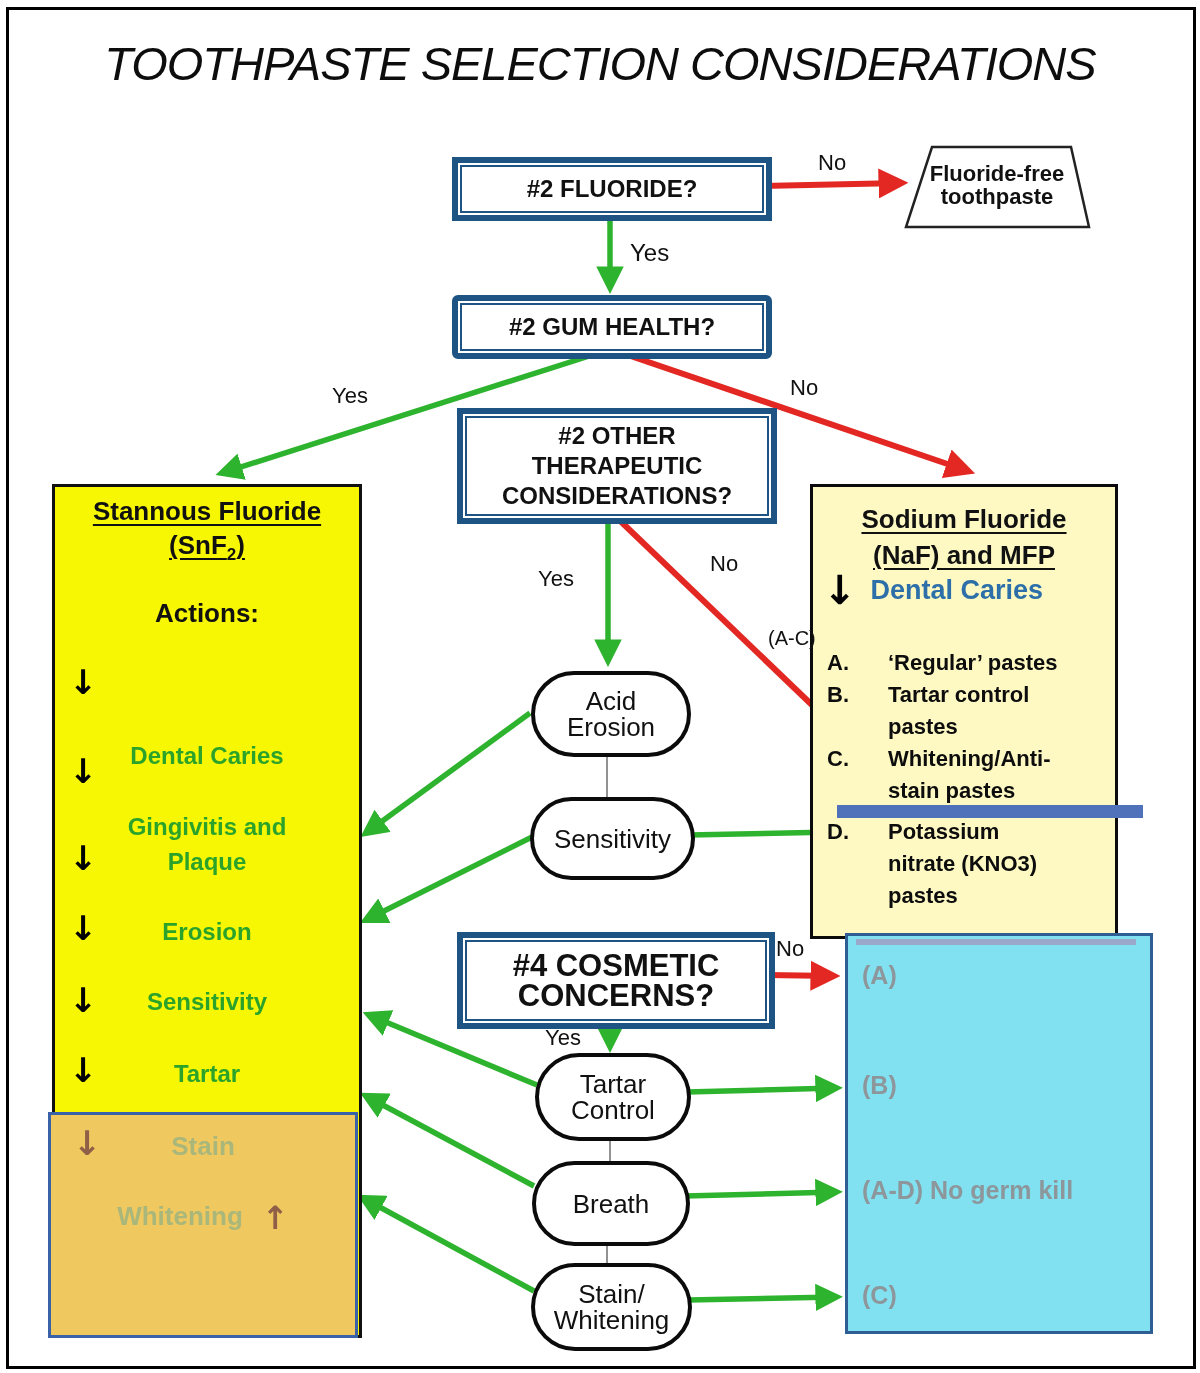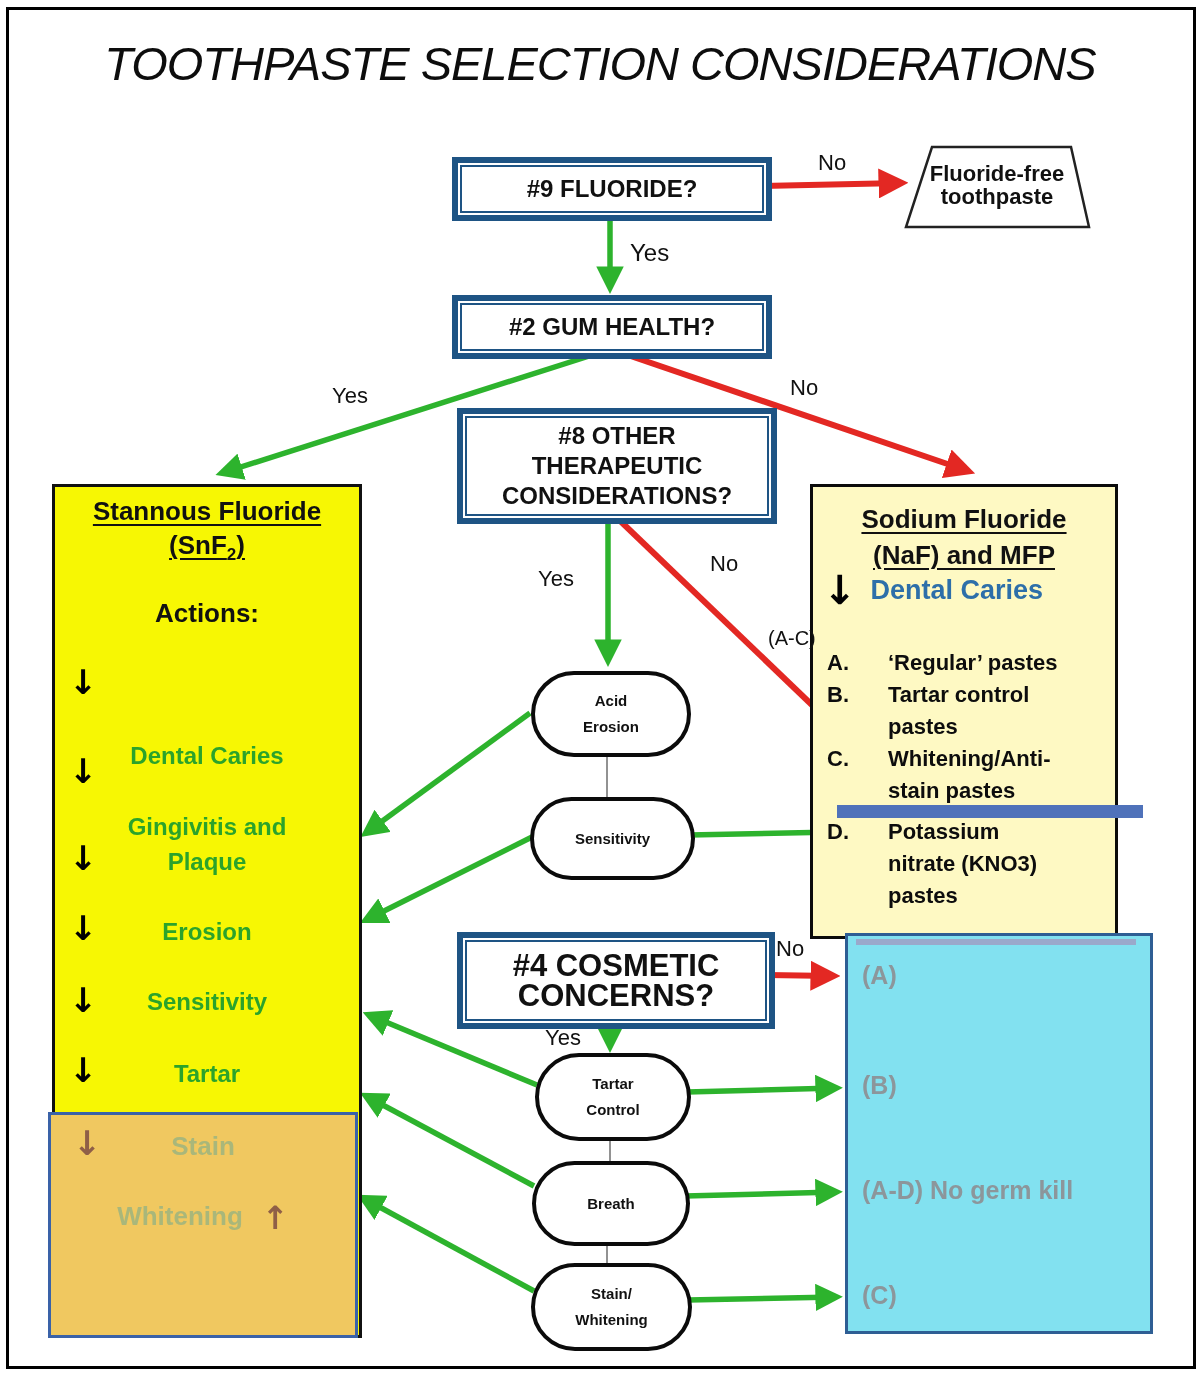--- a/index.html
+++ b/index.html
@@ -5,21 +5,21 @@
   html,body{margin:0;padding:0;background:#fff;font-family:"Liberation Sans",sans-serif;color:#111;}
   .stage{position:relative;width:1200px;height:1373px;background:#fff;overflow:hidden;}
   .abs{position:absolute;}
   .frame{left:6px;top:7px;width:1184px;height:1356px;border:3px solid #000;z-index:0;}
   .title{left:0;top:36px;width:100%;text-align:center;font-size:47px;font-weight:400;letter-spacing:-1px;color:#0d0d0d;z-index:2;font-style:italic;}
   svg.layer{left:0;top:0;width:1200px;height:1373px;z-index:1;}
   .dbox{background:#fff;border:6px solid #1E5484;box-shadow:inset 0 0 0 2px #ffffff,inset 0 0 0 4px #1E5484;
         display:flex;align-items:center;justify-content:center;text-align:center;
         font-weight:700;white-space:pre-line;z-index:2;}
   .oval{background:#fff;border:4px solid #0b0b0b;border-radius:46px;display:flex;align-items:center;justify-content:center;
-        text-align:center;font-weight:700;font-size:15px;line-height:26px;white-space:pre-line;z-index:3;}
+        text-align:center;font-weight:400;font-size:26px;line-height:26px;white-space:pre-line;z-index:3;}
   .elabel{font-size:22px;color:#111;z-index:5;}
   .ybox{left:52px;top:484px;width:304px;height:848px;background:#F7F703;border:3px solid #111;z-index:2;}
   .ytitle{left:0;width:100%;text-align:center;font-weight:700;font-size:26px;color:#111;}
   .u{text-decoration:underline;text-decoration-thickness:2px;text-underline-offset:4px;}
   .yrow{left:0;width:100%;text-align:center;font-weight:700;font-size:24px;line-height:35px;color:#2BA32B;white-space:pre-line;}
   .dn{position:absolute;left:14px;font-family:"DejaVu Sans",sans-serif;font-weight:700;font-size:34px;line-height:34px;color:#000;}
   .tanbox{left:48px;top:1112px;width:304px;height:220px;background:#F0C860;border:3px solid #3A62A8;z-index:3;}
   .tanrow{left:0;width:100%;text-align:center;font-weight:700;font-size:26px;line-height:34px;color:#A9B77A;}
   .tanarrow{color:#8F5F47;}
   .cbox{left:810px;top:484px;width:302px;height:449px;background:#fef9c3;border:3px solid #0b0b0b;z-index:2;}
@@ -75,23 +75,23 @@
       <line x1="767" y1="975" x2="833" y2="976" marker-end="url(#mr)"></line>
     </g>
     <g stroke="#777" stroke-width="1.6">
       <line x1="607" y1="749" x2="607" y2="798"></line>
       <line x1="610" y1="1132" x2="610" y2="1162"></line>
       <line x1="607" y1="1237" x2="607" y2="1264"></line>
     </g>
     <polygon points="932,147 1071,147 1089,227 906,227" fill="#ffffff" stroke="#222" stroke-width="2.5"></polygon>
   </svg>
 
-  <div class="abs dbox" style="left:452px;top:157px;width:308px;height:52px;font-size:24px;">#9 FLUORIDE?</div>
-  <div class="abs dbox" style="left:452px;top:295px;width:308px;height:52px;font-size:24px;">#2 GUM HEALTH?</div>
-  <div class="abs dbox" style="left:457px;top:408px;width:308px;height:104px;font-size:24px;line-height:30px;">#8 OTHER
+  <div class="abs dbox" style="left:452px;top:157px;width:308px;height:52px;font-size:24px;">#2 FLUORIDE?</div>
+  <div class="abs dbox" style="left:452px;top:295px;width:308px;height:52px;font-size:24px;border-radius:6px;">#2 GUM HEALTH?</div>
+  <div class="abs dbox" style="left:457px;top:408px;width:308px;height:104px;font-size:24px;line-height:30px;">#2 OTHER
 THERAPEUTIC
 CONSIDERATIONS?</div>
   <div class="abs dbox" style="left:457px;top:932px;width:306px;height:85px;font-size:31px;line-height:30px;">#4 COSMETIC
 CONCERNS?</div>
 
   <div class="abs traplabel">Fluoride-free
 toothpaste</div>
 
   <span class="abs elabel" style="left:818px;top:150px;">No</span>
   <span class="abs elabel" style="left:630px;top:239px;font-size:24px;">Yes</span>

